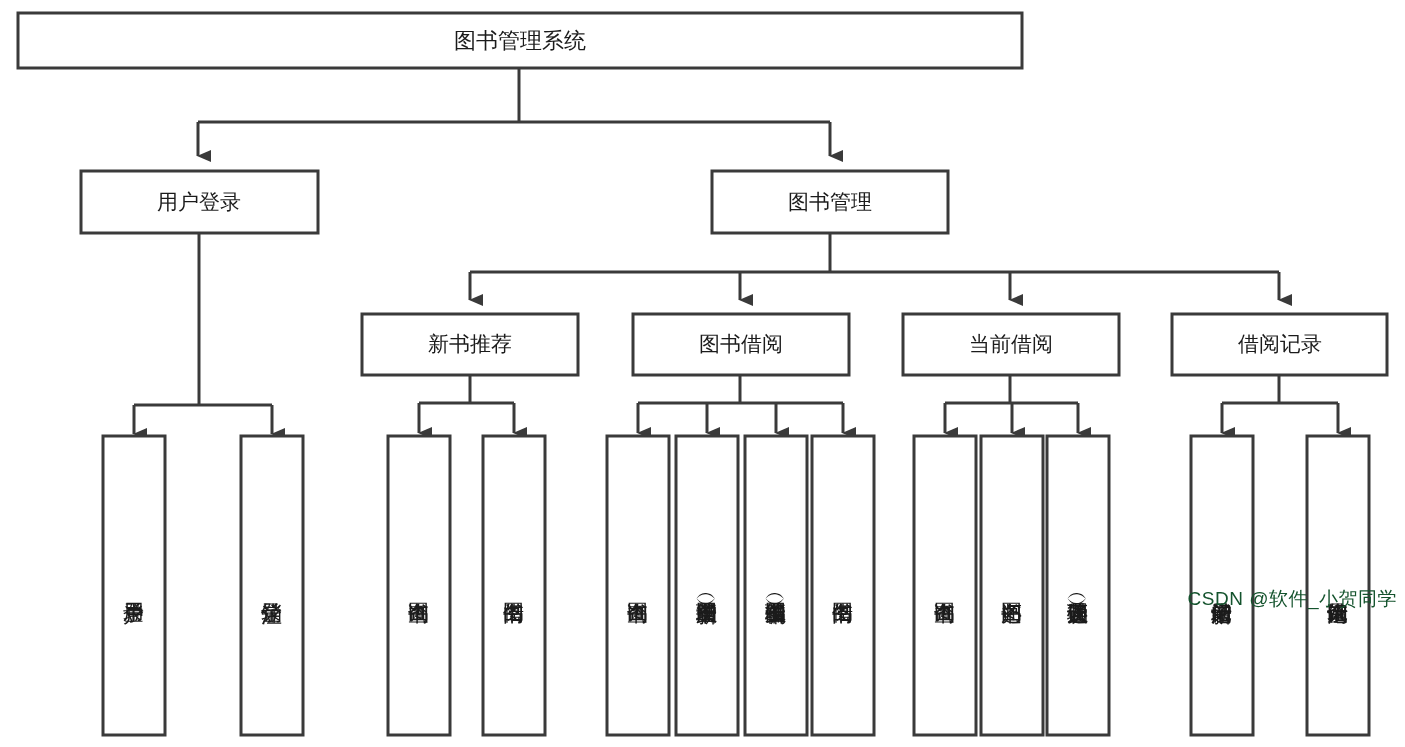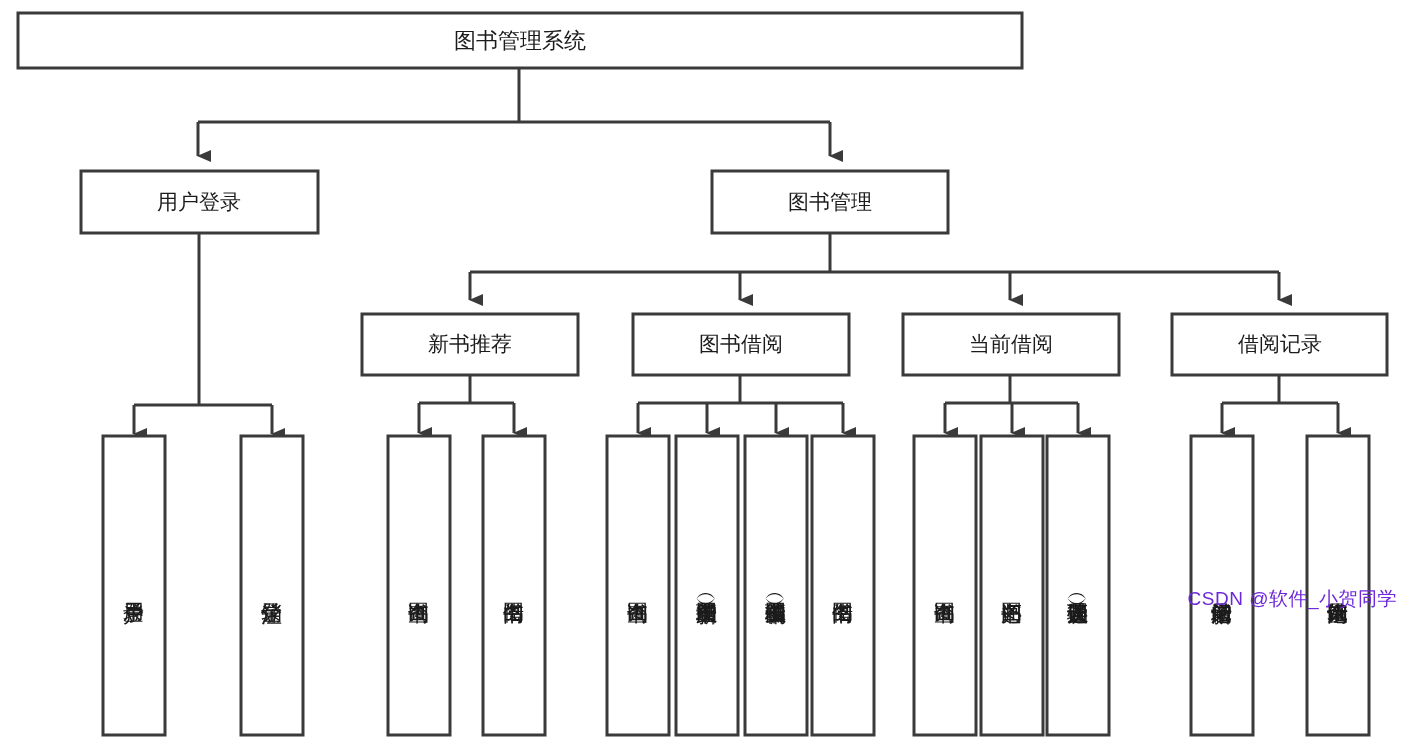--- a/index.html
+++ b/index.html
@@ -20,21 +20,21 @@
   .vlabel{
     font-family:"Liberation Sans","DejaVu Sans",sans-serif;
     fill:#1b1b1b;font-size:21px;text-anchor:middle;
     dominant-baseline:central;
     writing-mode:vertical-rl;
     glyph-orientation-vertical:0;
   }
   .watermark{
     position:absolute;right:8px;bottom:4px;
     font-family:"Liberation Sans","DejaVu Sans",sans-serif;
-    font-size:19px;color:#6d28d9;letter-spacing:0.5px;
+    font-size:19px;color:#14532d;letter-spacing:0.5px;
     white-space:nowrap;pointer-events:none;
   }
 </style>
 </head>
 <body>
 
 <div id="stage">
 
   <svg id="diagram" viewBox="0 0 1405 747">
     <defs>

